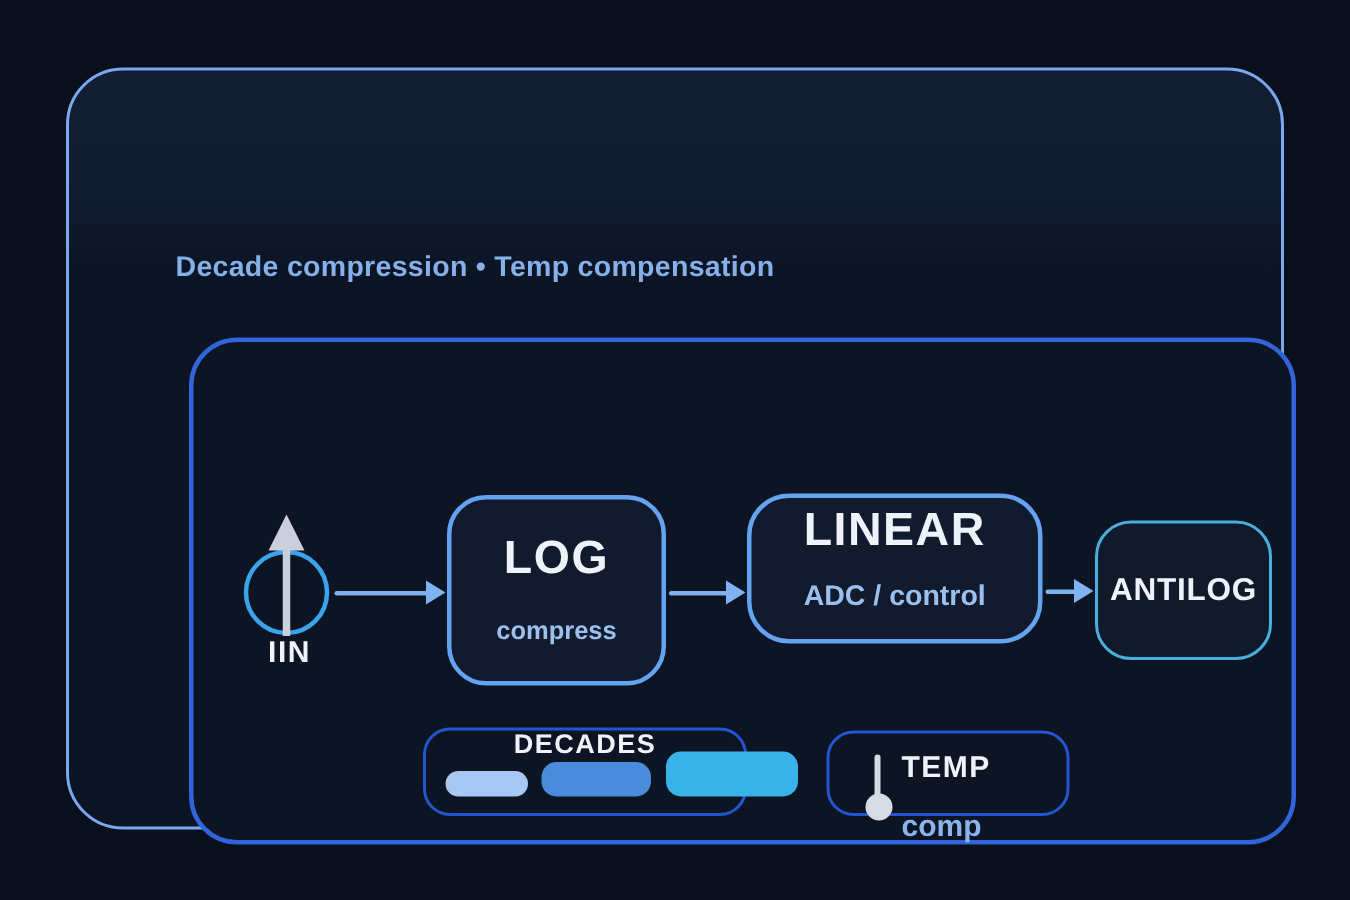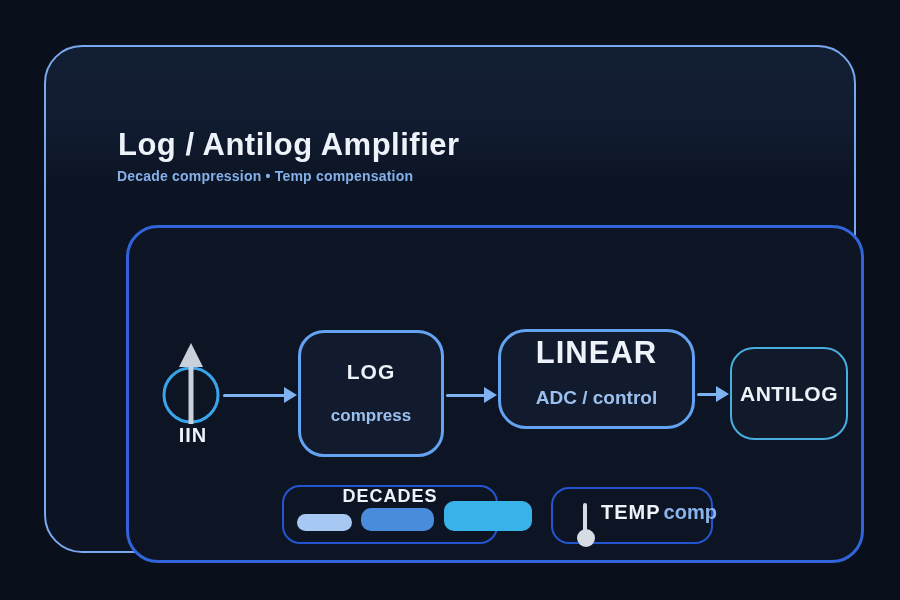--- a/index.html
+++ b/index.html
@@ -16,21 +16,21 @@
     position: absolute; left: 44px; top: 45px; width: 812px; height: 508px;
     border: 2px solid #7aa8ee; border-radius: 38px;
     background: linear-gradient(180deg, #121e33 0%, #111c31 15%, #0c1423 28%, #0c1423 100%);
   }
   .title {
     position: absolute; left: 72px; top: 80px;
     font-size: 31px; font-weight: 700; color: #eef2f9; letter-spacing: 0.5px;
   }
   .subtitle {
     position: absolute; left: 71px; top: 121px;
-    font-size: 14px; font-weight: 700; color: #85b0ea; letter-spacing: 0.2px;
+    font-size: 19px; font-weight: 700; color: #85b0ea; letter-spacing: 0.2px;
   }
 
   
   .panel {
     position: absolute; left: 80px; top: 178px; width: 738px; height: 338px;
     border: 3px solid #3164da; border-radius: 32px;
     background: #0d1525;
   }
 
   
@@ -61,21 +61,21 @@
     position: absolute; display: flex; flex-direction: column;
     align-items: center; justify-content: center;
     background: #121b2e; color: #eef2f9;
   }
   .block-title { font-weight: 700; color: #eef2f9; letter-spacing: 1px; line-height: 1; }
   .block-sub   { font-weight: 700; color: #9cc0ee; margin-top: 12px; }
   .block-log {
     left: 252px; top: 283px; width: 146px; height: 127px;
     border: 3px solid #64a2f2; border-radius: 26px; gap: 12px;
   }
-  .block-log .block-title { font-size: 21px; }
+  .block-log .block-title { font-size: 31px; }
   .block-log .block-sub   { font-size: 17px; }
   .block-linear {
     left: 452px; top: 282px; width: 197px; height: 100px;
     border: 3px solid #64a2f2; border-radius: 28px; gap: 7px;
     padding-bottom: 12px;
   }
   .block-linear .block-title { font-size: 31px; }
   .block-linear .block-sub   { font-size: 19px; text-align: right; }
   .block-antilog {
     left: 684px; top: 300px; width: 118px; height: 93px;
@@ -108,32 +108,31 @@
   .thermo-stem {
     position: absolute; left: 30px; top: 14px; width: 4px; height: 29px;
     background: #d6dbe4; border-radius: 2px;
   }
   .thermo-bulb {
     position: absolute; left: 24px; top: 40px; width: 18px; height: 18px;
     border-radius: 50%; background: #d6dbe4;
   }
   .temp-text {
     position: absolute; left: 48px; right: 14px; top: 12px;
-    display: flex; align-items: flex-start; gap: 3px;
+    display: flex; flex-direction: column; align-items: flex-start; gap: 17px;
   }
   .temp-title { font-size: 20px; font-weight: 700; color: #eef2f9; letter-spacing: 1px; line-height: 1.1; }
   .temp-sub   { font-size: 20px; font-weight: 700; color: #8ab4ec; line-height: 1.1; }
 </style>
 </head>
 <body>
 
 <div class="stage">
   <div class="card">
 
-    <div class="title">Log / Antilog Amplifier</div>
     <div class="subtitle">Decade compression • Temp compensation</div>
 
     <div class="panel"></div>
 
     <svg class="source-svg" width="70" height="88" viewBox="0 0 70 88">
       <circle cx="35" cy="54" r="27" fill="none" stroke="#3aa4ea" stroke-width="3"></circle>
       <line x1="35" y1="83" x2="35" y2="24" stroke="#cad0db" stroke-width="5"></line>
       <polygon points="35,2 23,26 47,26" fill="#cad0db"></polygon>
     </svg>
     <div class="source-label">IIN</div>

